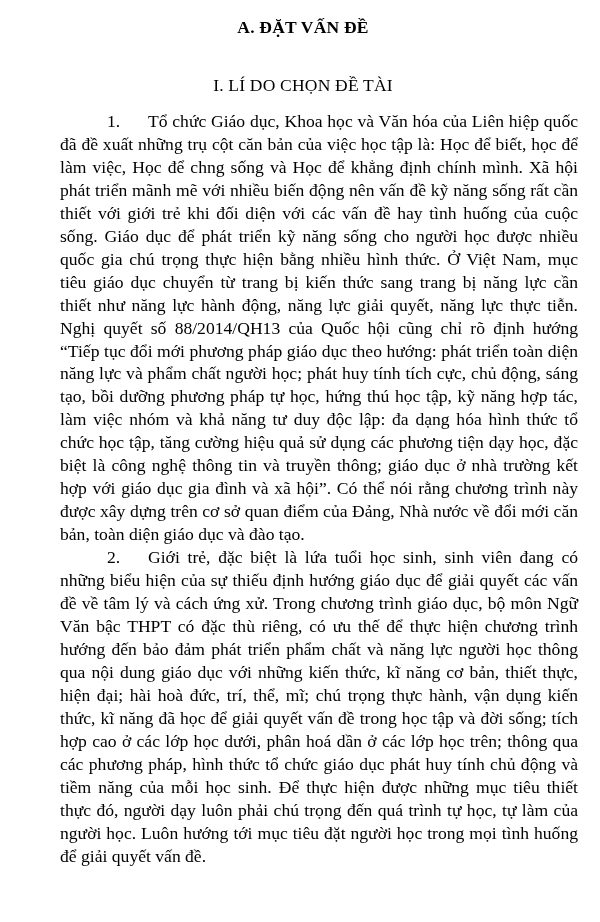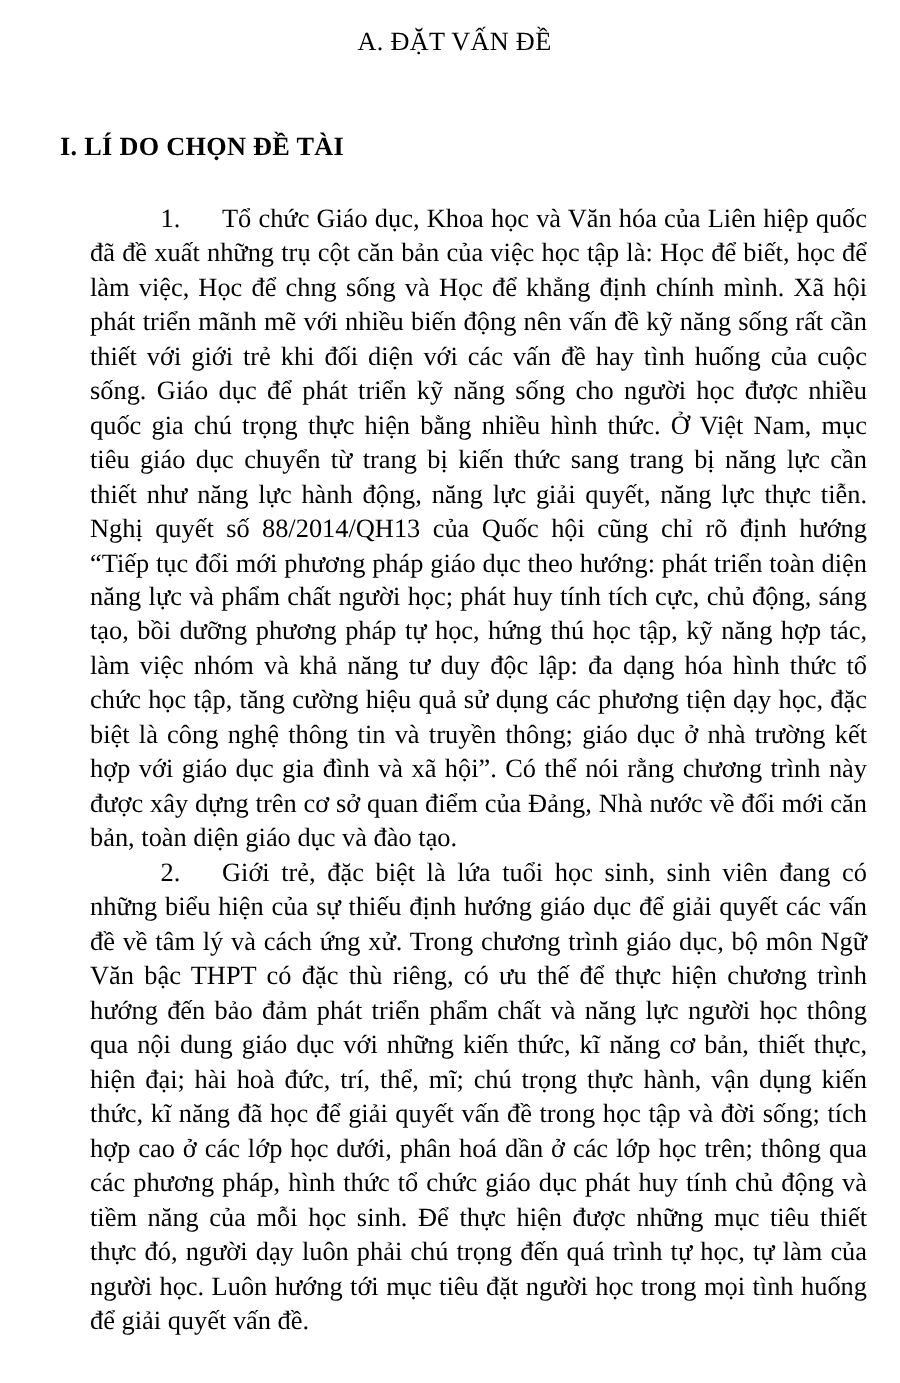--- a/index.html
+++ b/index.html
@@ -21,30 +21,30 @@
     height: 922px;
     box-sizing: border-box;
     padding: 0 22px 0 28px;
     background: #ffffff;
   }
   .doc-title {
     margin: 0;
     padding-top: 17px;
     text-align: center;
     font-size: 17.5px;
-    font-weight: normal;
+    font-weight: bold;
     letter-spacing: 0.2px;
     line-height: 1.2;
   }
   .section-heading {
-    margin: 12px;
+    margin: 0;
     padding-top: 37px;
-    text-align: left;
+    text-align: center;
     font-size: 17.5px;
-    font-weight: bold;
+    font-weight: normal;
     letter-spacing: 0.2px;
     line-height: 1.2;
   }
   .body-block {
     padding-top: 14px;
     margin-left: 32px;
   }
   p.para {
     margin: 0;
     font-size: 17.6px;

